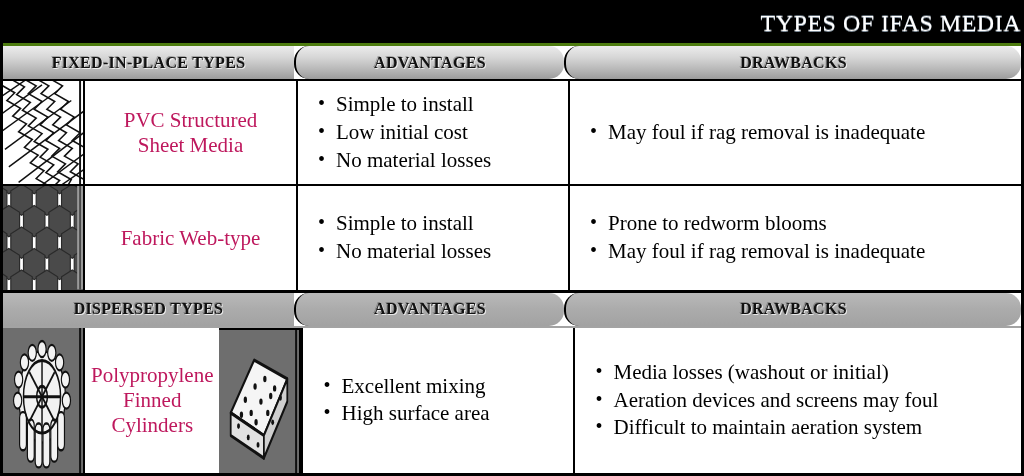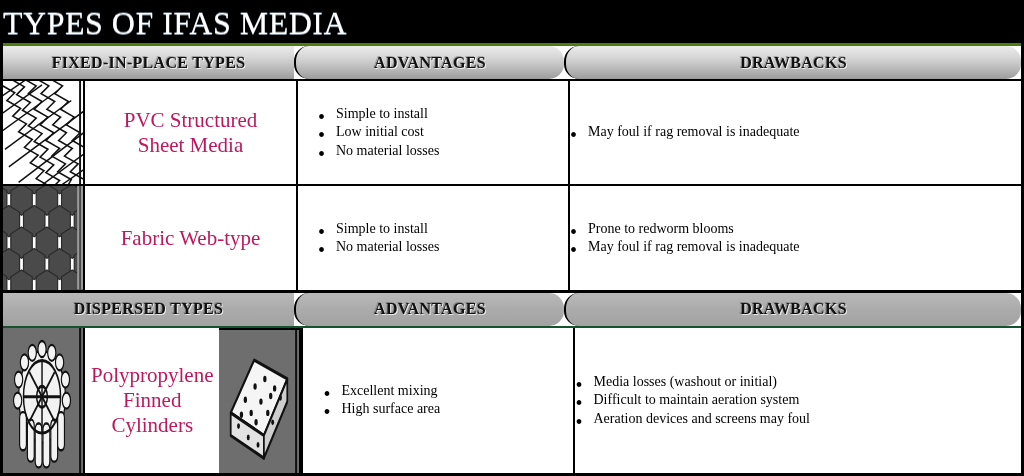--- a/index.html
+++ b/index.html
@@ -9,28 +9,28 @@
   .table-wrap{
     width:1024px;height:476px;box-sizing:border-box;
     border:3px solid #000;background:#fff;
     display:flex;flex-direction:column;
   }
 
   
   .title-bar{
     background:#000;color:#fff;
     height:40px;flex:0 0 40px;
-    display:flex;align-items:center;justify-content:flex-start;
-    font-size:32px;letter-spacing:.5px;
+    display:flex;align-items:center;justify-content:flex-end;
+    font-size:24px;letter-spacing:.5px;
     text-shadow:0 1px 0 #7d8a96, 0 -1px 0 #55606a;
   }
 
   
   .hdr-row{display:flex;flex:0 0 33px;height:33px;border-top:3px solid #4d7c0f;}
-  .hdr-row.second{border-top:3px solid #000;border-bottom:2px solid #14532d;}
+  .hdr-row.second{border-top:3px solid #000;border-bottom:2px solid #a3a3a3;}
   .hdr-cell{
     display:flex;align-items:center;justify-content:center;
     font-weight:bold;font-size:16px;letter-spacing:.3px;
     color:#111;box-sizing:border-box;
     text-shadow:1px 1px 0 rgba(255,255,255,.75), -1px -1px 0 rgba(0,0,0,.25);
     background:linear-gradient(to bottom,#ececec 0%,#d6d6d6 35%,#b4b4b4 75%,#9c9c9c 100%);
   }
   .hdr-row.second .hdr-cell{
     background:linear-gradient(to bottom,#b9b9b9 0%,#ababab 50%,#a2a2a2 100%);
   }
@@ -39,30 +39,30 @@
   
   .body-row{display:flex;border-top:2px solid #000;box-sizing:border-box;}
   .body-row.r1{flex:1 1 106px;}
   .body-row.r2{flex:1 1 106px;}
   .body-row.r3{flex:1 1 152px;}
 
   .col-type{flex:0 0 293px;display:flex;box-sizing:border-box;}
   .col-adv{flex:0 0 272px;border-left:2px solid #000;box-sizing:border-box;
            display:flex;flex-direction:column;justify-content:center;padding-left:20px;}
   .col-draw{flex:1 1 auto;border-left:2px solid #000;box-sizing:border-box;
-           display:flex;flex-direction:column;justify-content:center;}
+           display:flex;flex-direction:column;justify-content:center;padding-left:20px;}
 
   .media-img{flex:0 0 82px;border-right:2px solid #000;
              position:relative;overflow:hidden;background:#fff;box-sizing:border-box;}
   .media-label{flex:1 1 auto;display:flex;align-items:center;justify-content:center;
                text-align:center;font-size:21px;line-height:1.18;color:#be185d;padding:10px 6px;
                box-sizing:border-box;}
 
   ul.bul{margin:0;padding:0;list-style:none;}
-  ul.bul li{font-size:14px;line-height:1.32;color:#000;position:relative;padding-left:18px;}
+  ul.bul li{font-size:21px;line-height:1.32;color:#000;position:relative;padding-left:18px;}
   ul.bul li::before{content:"\2022";position:absolute;left:0;top:-1px;font-size:20px;}
 
   
   .stack{flex:0 0 293px;display:flex;flex-direction:row;box-sizing:border-box;}
   .stack-row{flex:1 1 50%;display:flex;box-sizing:border-box;}
   .stack-row + .stack-row{border-top:2px solid #000;}
 
   
   svg.art{display:block;width:100%;height:100%;}
 </style>
@@ -278,19 +278,19 @@
     <div class="col-adv">
       <ul class="bul">
         <li>Excellent mixing</li>
         <li>High surface area</li>
       </ul>
     </div>
 
     <div class="col-draw">
       <ul class="bul">
         <li>Media losses (washout or initial)</li>
+        <li>Aeration devices and screens may foul</li>
         <li>Difficult to maintain aeration system</li>
-        <li>Aeration devices and screens may foul</li>
       </ul>
     </div>
   </div>
 
 </div>
 
 </body></html>

